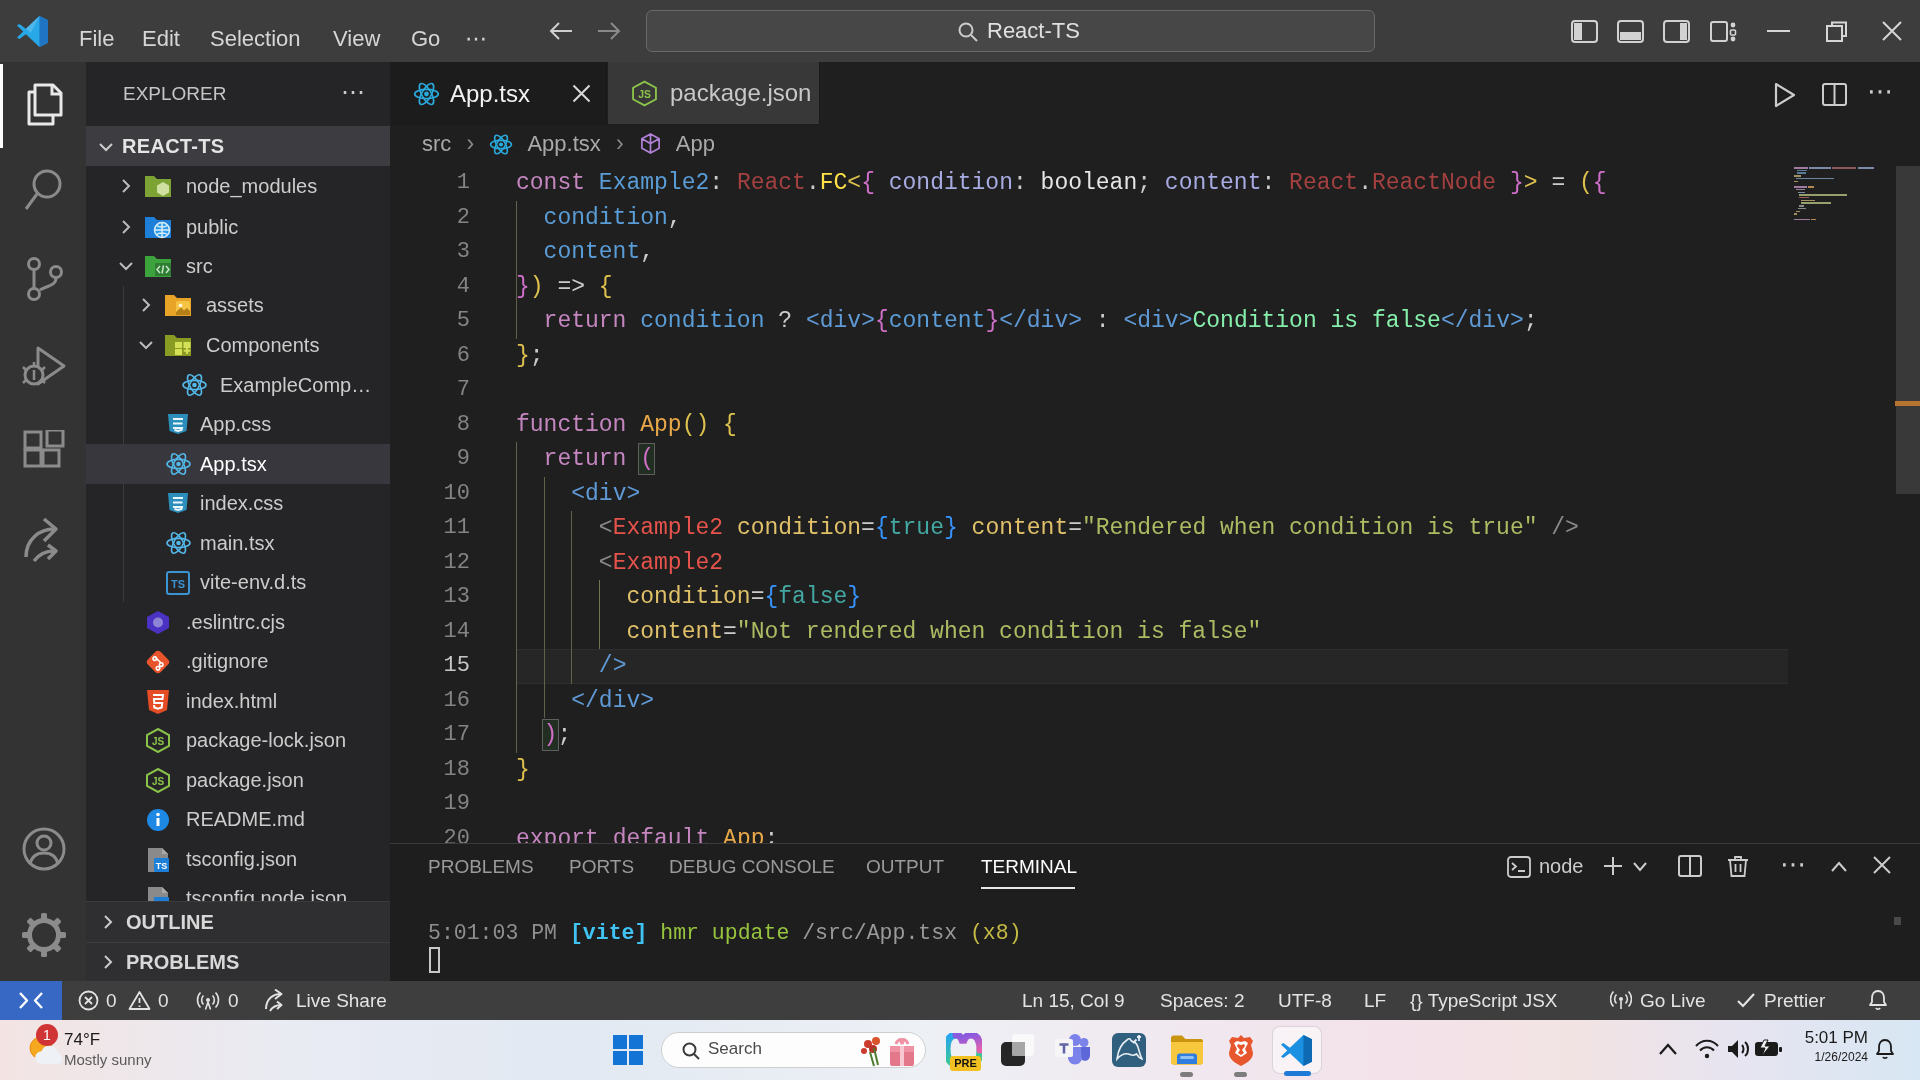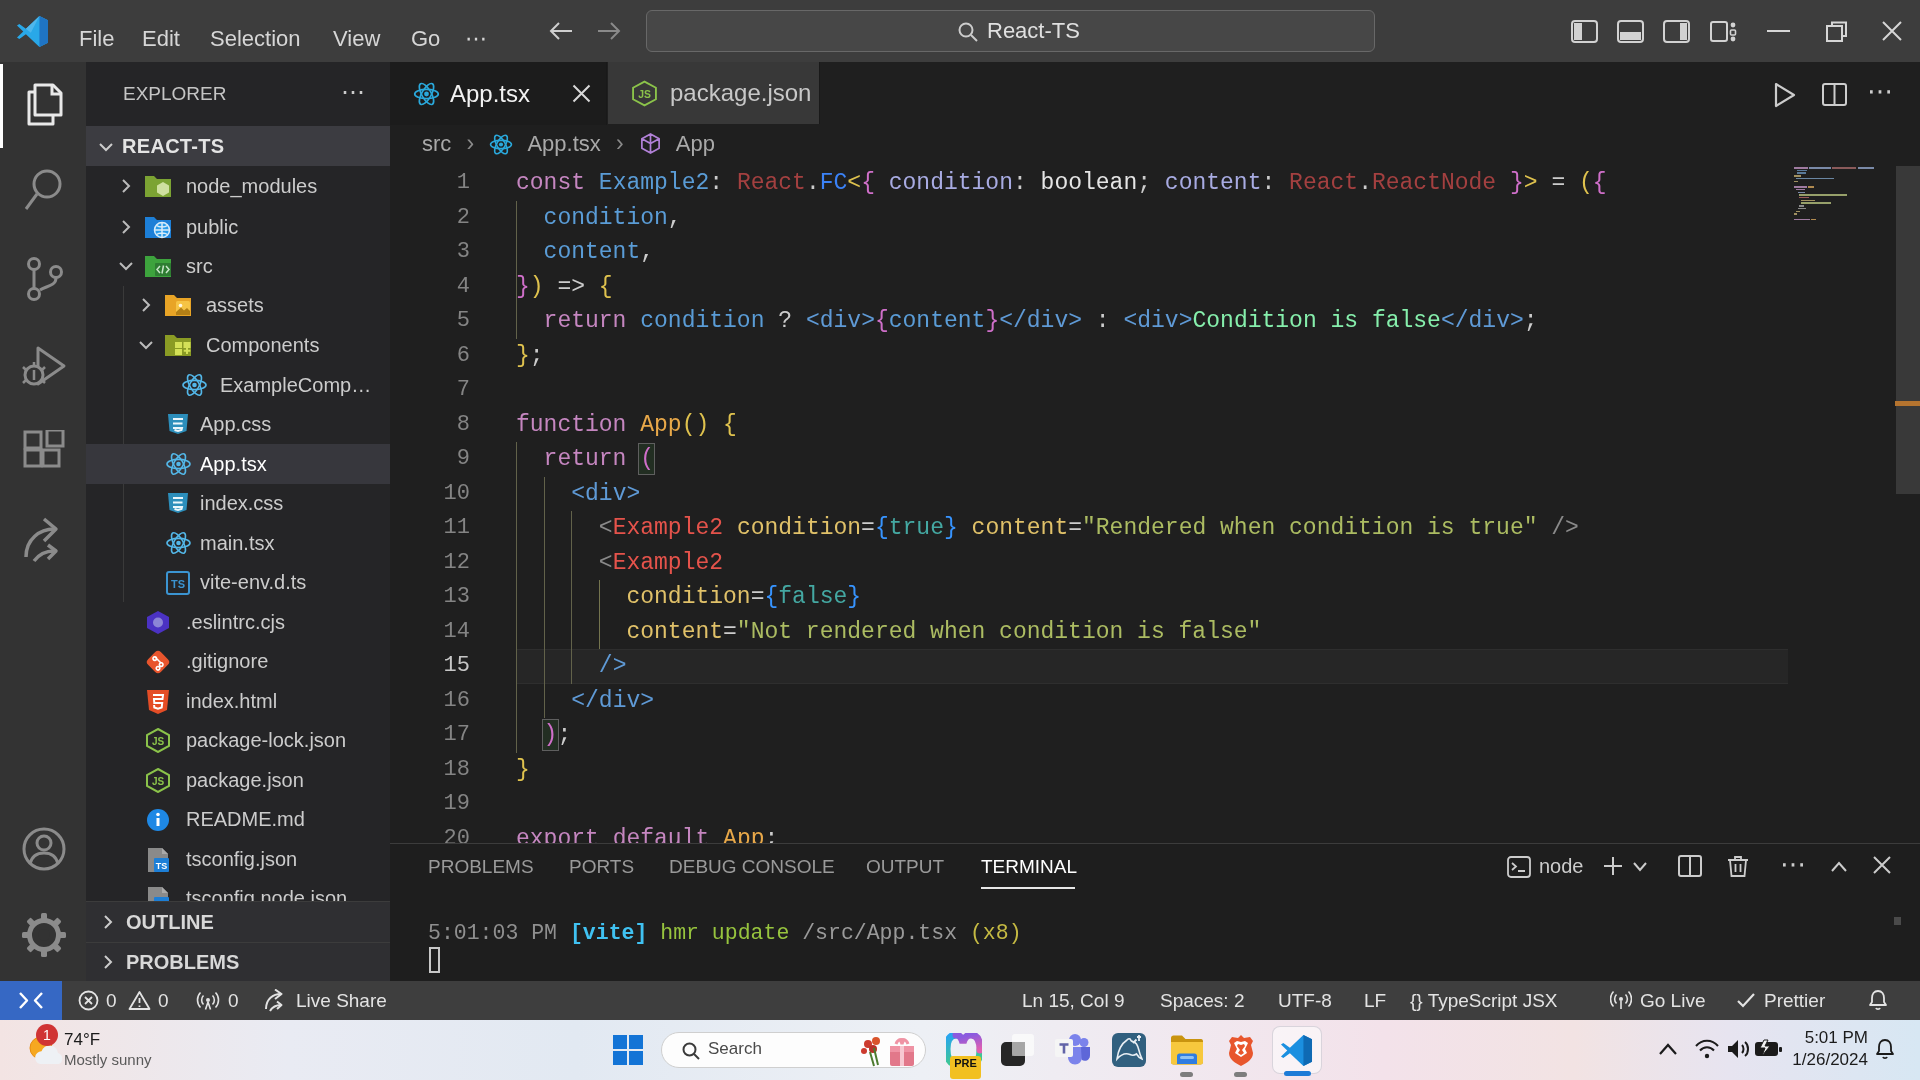--- a/index.html
+++ b/index.html
@@ -23,21 +23,21 @@
   #editor { position:absolute; top:62px; left:390px; width:1530px; height:781px; background:#1f1f1f; overflow:hidden; }
   #tabbar { position:absolute; top:62px; left:390px; width:1530px; height:63px; background:#1f1f1f; z-index:5; }
   .codeline { position:absolute; left:126px; height:35px; line-height:34.5px;
               font-family:"Liberation Mono", monospace; font-size:23px; white-space:pre; color:#cccccc; }
   .lnum { position:absolute; left:10px; width:70px; height:35px; line-height:34.5px; text-align:right;
           font-family:"Liberation Mono", monospace; font-size:22px; color:#848484; }
   .kw { color:#c586c0; }    
   .vr { color:#5a9cd6; }    
   .pp { color:#cccccc; }    
   .rc { color:#a34040; }    
-  .rb { color:#3b82f6; }    
+  .rb { color:#fde047; }    
   .gd { color:#dfc24e; }    
   .pk { color:#cf6fc9; }    
   .bu { color:#3794ff; }    
   .pr { color:#a8abe2; }    
   .bo { color:#e5e5e5; }    
   .ab { color:#8a8a8a; }    
   .tb { color:#5f9ad6; }    
   .tx { color:#86efac; }    
   .fn { color:#e8a849; }    
   .cp { color:#e5534b; }    
@@ -653,21 +653,21 @@
             <stop offset="1" stop-color="#3fc98e"></stop>
           </linearGradient>
       <linearGradient id="copr" x1="0.6" y1="0" x2="1" y2="1">
             <stop offset="0" stop-color="#8b5bdf"></stop>
             <stop offset="1" stop-color="#e45fae"></stop>
           </linearGradient>
     </defs>
     <path d="M10 2 C4 2 1 7 1 16 C1 26 4 31 10 31 C14 31 16 28 17 24 C18 28 20 31 24 31 C31 31 34 26 34 17" stroke="url(#copl)" stroke-width="7" fill="none" stroke-linecap="round"></path>
     <path d="M34 17 C34 8 32 2 25 2 C20 2 18 6 17 10 C16 6 14 2 10 2" stroke="url(#copr)" stroke-width="7" fill="none" stroke-linecap="round"></path>
   </svg>
-  <div class="abs" style="left:950px;top:36px;width:31px;height:23px;background:#f2c021;border-radius:3px;color:#111;font-size:11px;font-weight:bold;text-align:center;line-height:15px;">PRE</div>
+  <div class="abs" style="left:950px;top:36px;width:31px;height:15px;background:#f2c021;border-radius:3px;color:#111;font-size:11px;font-weight:bold;text-align:center;line-height:15px;">PRE</div>
 
   <svg class="abs" style="left:1000px;top:13px" width="35" height="34" viewBox="0 0 35 34">
     <rect x="1" y="9" width="24" height="24" rx="5" fill="#262626"></rect>
     <rect x="12" y="1" width="22" height="22" rx="3" fill="#fafafa" opacity="0.93"></rect>
     <rect x="12" y="9" width="13" height="14" fill="#9a9a9a" opacity="0.85"></rect>
   </svg>
 
   <svg class="abs" style="left:1053px;top:13px" width="37" height="34" viewBox="0 0 37 34">
     <circle cx="22" cy="7" r="6" fill="#7b83eb"></circle>
     <circle cx="31" cy="9.5" r="4.5" fill="#7b83eb"></circle>
@@ -717,20 +717,20 @@
   <svg class="abs" style="left:1726px;top:17px" width="26" height="24" viewBox="0 0 26 24">
     <path d="M2 9 H6 L12 3 V21 L6 15 H2 Z" fill="#1b1b1b"></path>
     <path d="M16 8 C18 10 18 14 16 16 M19 5 C23 8 23 16 19 19" stroke="#1b1b1b" stroke-width="2" fill="none"></path>
   </svg>
   <svg class="abs" style="left:1754px;top:19px" width="28" height="20" viewBox="0 0 28 20">
     <rect x="1" y="3" width="23" height="14" rx="3" fill="#1b1b1b"></rect>
     <rect x="25" y="8" width="3" height="5" rx="1" fill="#1b1b1b"></rect>
     <path d="M10 1 L6 9 H11 L8 17 L16 7 H11 L14 1 Z" fill="#f2f2f2" stroke="#1b1b1b" stroke-width="1"></path>
   </svg>
   <div class="abs" style="right:52px;top:8px;font-size:17px;color:#1b1b1b;text-align:right;">5:01 PM</div>
-  <div class="abs" style="right:52px;top:30px;font-size:17px;color:#1b1b1b;text-align:right;">1/26/2024</div>
+  <div class="abs" style="right:52px;top:30px;font-size:12px;color:#1b1b1b;text-align:right;">1/26/2024</div>
   <svg class="abs" style="left:1874px;top:17px" width="22" height="25" viewBox="0 0 22 25">
         <path d="M11 3 C7 3 5 6 5 10 V14 L3 17 H19 L17 14 V10 C17 6 15 3 11 3 Z" stroke="#1b1b1b" stroke-width="1.8" fill="none" stroke-linejoin="round"></path>
         <path d="M9 20 C9.5 21.5 12.5 21.5 13 20" stroke="#1b1b1b" stroke-width="1.8" fill="none"></path>
       </svg>
 </div>
 
 </div>
 
 </body></html>

